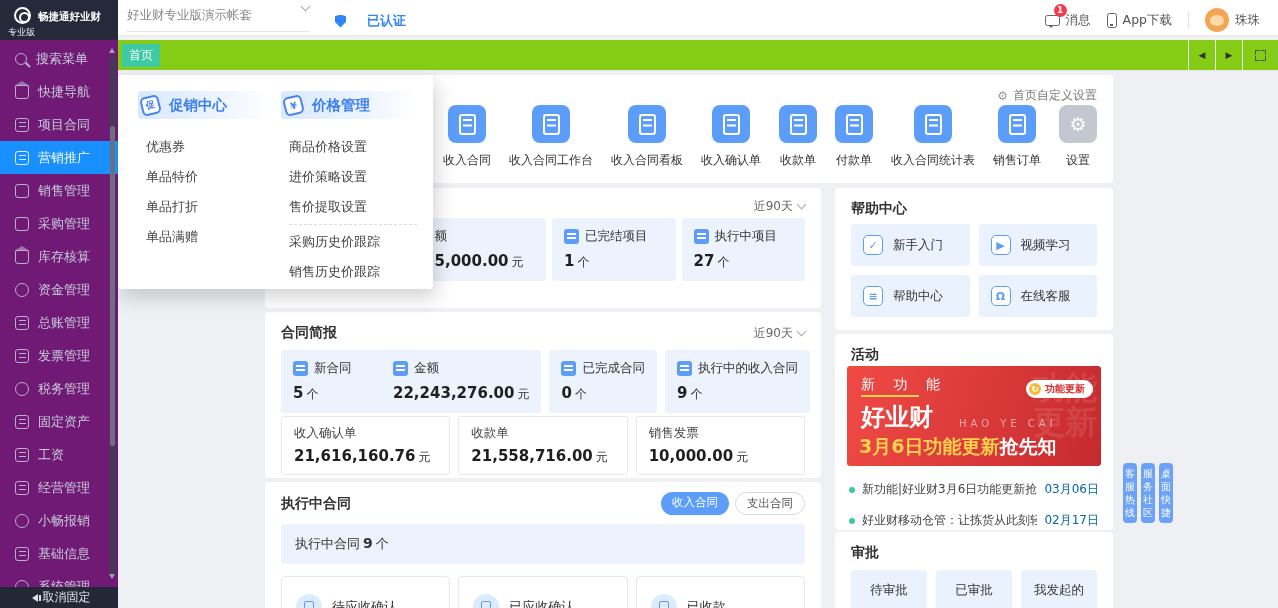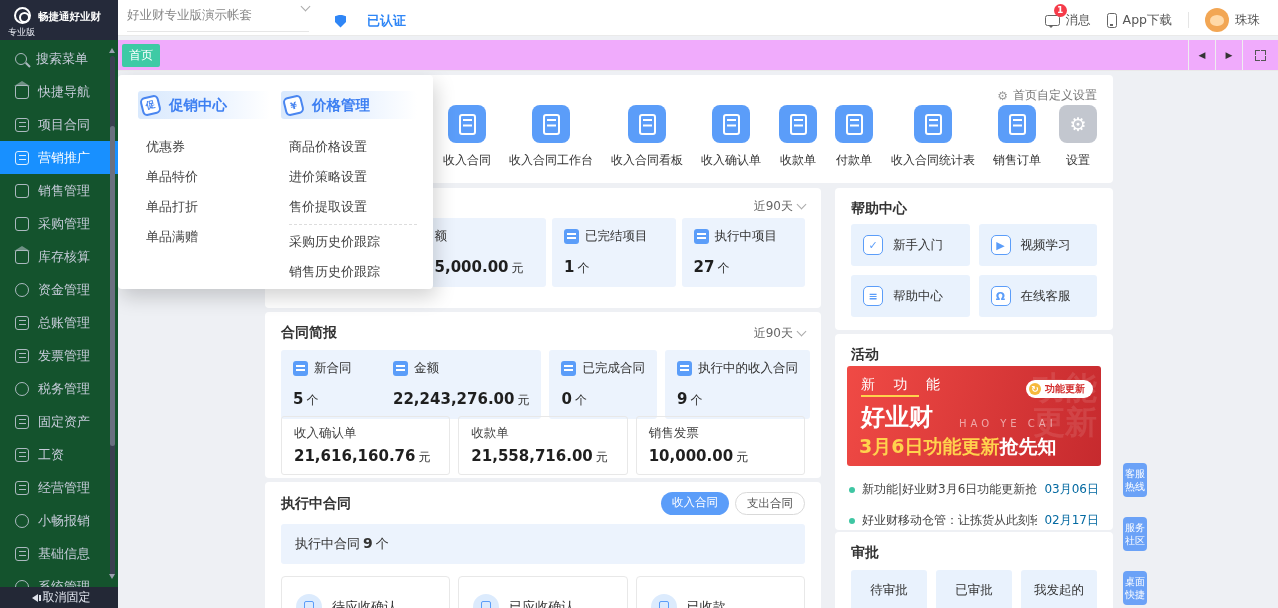--- a/index.html
+++ b/index.html
@@ -22,34 +22,34 @@
 .speech{width:15px;height:11px;border:1.4px solid #666;border-radius:2.5px;position:relative}
 .speech::after{content:"";position:absolute;left:2px;bottom:-6px;border:3px solid transparent;border-top-color:#666}
 .msg-badge{position:absolute;left:9px;top:-8px;min-width:13px;height:13px;background:#f53b4a;color:#fff;border-radius:7px;font-size:9px;display:flex;align-items:center;justify-content:center;padding:0 3px;font-weight:700}
 .phone{width:10px;height:15px;border:1.4px solid #666;border-radius:2.5px;position:relative}
 .phone::after{content:"";position:absolute;left:2px;bottom:1px;width:3px;height:1.4px;background:#666}
 .tr-div{width:1px;height:16px;background:#e5e5e5}
 .avatar{width:24px;height:24px;border-radius:50%;background:#f2a654;position:relative;flex:none}
 .avatar::after{content:"";position:absolute;left:5px;top:7px;width:14px;height:11px;background:#ffd9a8;border-radius:50% 50% 45% 45%}
 
 
-.tabbar{position:absolute;left:118px;top:40px;width:1160px;height:31px;background:#f0abfc;border-bottom:1px solid #e9e9e9;z-index:45}
+.tabbar{position:absolute;left:118px;top:40px;width:1160px;height:31px;background:#84cc16;border-bottom:1px solid #e9e9e9;z-index:45}
 .tab-home{position:absolute;left:4px;top:4px;width:38px;height:23px;background:#3ecaa5;color:#fff;font-size:12px;display:flex;align-items:center;justify-content:center;border-radius:2px;cursor:pointer}
 .tab-controls{position:absolute;right:0;top:0;height:30px;display:flex;align-items:stretch}
 .tc-btn{width:27px;display:flex;align-items:center;justify-content:center;border-left:1px solid #eee;color:#333;font-size:9px;cursor:pointer}
 .tc-btn.fs{width:36px}
 .fs-ico{width:11px;height:11px;position:relative}
 .fs-ico i{position:absolute;inset:0}
 .fs-ico i:nth-child(1)::before{content:"";position:absolute;left:0;top:0;width:4px;height:4px;border-left:1.5px solid #555;border-top:1.5px solid #555}
 .fs-ico i:nth-child(1)::after{content:"";position:absolute;right:0;bottom:0;width:4px;height:4px;border-right:1.5px solid #555;border-bottom:1.5px solid #555}
 .fs-ico i:nth-child(2)::before{content:"";position:absolute;right:0;top:0;width:4px;height:4px;border-right:1.5px solid #555;border-top:1.5px solid #555}
 .fs-ico i:nth-child(2)::after{content:"";position:absolute;left:0;bottom:0;width:4px;height:4px;border-left:1.5px solid #555;border-bottom:1.5px solid #555}
 
 
-.sidebar{position:absolute;left:0;top:40px;width:118px;height:568px;background:#14532d;z-index:55;overflow:hidden}
+.sidebar{position:absolute;left:0;top:40px;width:118px;height:568px;background:#701a75;z-index:55;overflow:hidden}
 .snav{position:absolute;left:0;top:2px;right:0}
 .snav-item{height:33px;display:flex;align-items:center;gap:9px;padding-left:15px;color:#c6cbd9;font-size:13px;cursor:pointer;white-space:nowrap}
 .snav-item.active{background:#1890ff;color:#fff}
 .s-ico{width:14px;height:14px;border:1.5px solid currentColor;border-radius:3px;opacity:.85;position:relative;flex:none}
 .s-ico.lines::after{content:"";position:absolute;left:2.5px;right:2.5px;top:3px;height:1.4px;background:currentColor;box-shadow:0 4px 0 currentColor}
 .s-ico.round{border-radius:50%}
 .s-ico.search{border-radius:50%;width:12px;height:12px}
 .s-ico.search::after{content:"";position:absolute;width:6px;height:1.6px;background:currentColor;transform:rotate(45deg);right:-5px;bottom:-2px}
 .s-ico.house{border-radius:2px 2px 3px 3px}
 .s-ico.house::before{content:"";position:absolute;left:-2px;top:-5px;border:8px solid transparent;border-bottom:5px solid currentColor;border-top-width:0;opacity:.6}
@@ -61,21 +61,21 @@
 .unpin-ico{width:0;height:0;border:4px solid transparent;border-right:6px solid #dfe3ec;position:relative}
 .unpin-ico::after{content:"";position:absolute;left:7px;top:-3px;width:2px;height:6px;background:#dfe3ec}
 
 
 .main{position:absolute;left:118px;top:71px;width:1160px;height:537px;overflow:hidden}
 .card{position:absolute;background:#fff;border-radius:4px}
 .card-title{font-size:14px;font-weight:600;color:#333}
 .filter{font-size:12px;color:#666;display:flex;align-items:center;gap:5px;cursor:pointer}
 .statbox{background:#ecf3fd;border-radius:3px;padding:10px 12px;flex:1}
 .stat-label{font-size:12.5px;color:#333;display:flex;align-items:center;gap:6px;white-space:nowrap}
-.stat-value{margin-top:13px;font-size:15px;font-weight:700;color:#1f1f1f;white-space:nowrap}
+.stat-value{margin-top:7px;font-size:15px;font-weight:700;color:#1f1f1f;white-space:nowrap}
 .stat-unit{font-size:12px;font-weight:400;margin-left:3px;color:#333}
 .mini-ico{width:15px;height:15px;background:#5b9df9;border-radius:3px;position:relative;flex:none}
 .mini-ico::after{content:"";position:absolute;left:3px;right:3px;top:4px;height:1.8px;background:#fff;box-shadow:0 4px 0 #fff}
 .docbox{border:1px solid #e8e8e8;border-radius:3px;padding:8px 12px;flex:1}
 .docbox .lb{font-size:12.5px;color:#444}
 .docbox .vl{margin-top:5px;font-size:15px;font-weight:700;color:#1f1f1f}
 
 
 .customize{position:absolute;top:12px;right:16px;font-size:12px;color:#777;display:flex;align-items:center;gap:5px;cursor:pointer}
 .gear{font-size:12px;color:#999}
@@ -144,21 +144,21 @@
 .news-row{display:flex;align-items:center;gap:7px;height:31px;font-size:12px;color:#444;cursor:pointer}
 .news-dot{width:6px;height:6px;border-radius:50%;background:#3fc6a3;flex:none}
 .news-text{flex:1;white-space:nowrap;overflow:hidden}
 .news-date{color:#0369a1;flex:none;font-size:12px}
 
 
 .ap-grid{position:absolute;left:16px;right:16px;top:38px;display:flex;gap:9px}
 .ap-item{flex:1;height:52px;background:#e9f2fd;border-radius:3px;font-size:12.5px;color:#333;display:flex;justify-content:center;padding-top:12px;cursor:pointer}
 
 
-.float-tabs{position:absolute;left:1005px;top:392px;width:24px;display:flex;flex-direction:column;gap:20px;z-index:30}
+.float-tabs{position:absolute;left:1005px;top:392px;width:24px;display:flex;flex-direction:row;gap:4px;z-index:30}
 .ftab{background:#6ba2f7;color:#fff;border-radius:4px;font-size:10px;line-height:1.3;text-align:center;padding:4px 2px;cursor:pointer;width:24px;word-break:break-all}
 </style>
 </head>
 <body>
 
 <div class="topbar">
   <div class="logo-block">
     <span class="logo-ico"></span>
     <span class="logo-title">畅捷通好业财</span>
     <span class="logo-sub">专业版</span>

